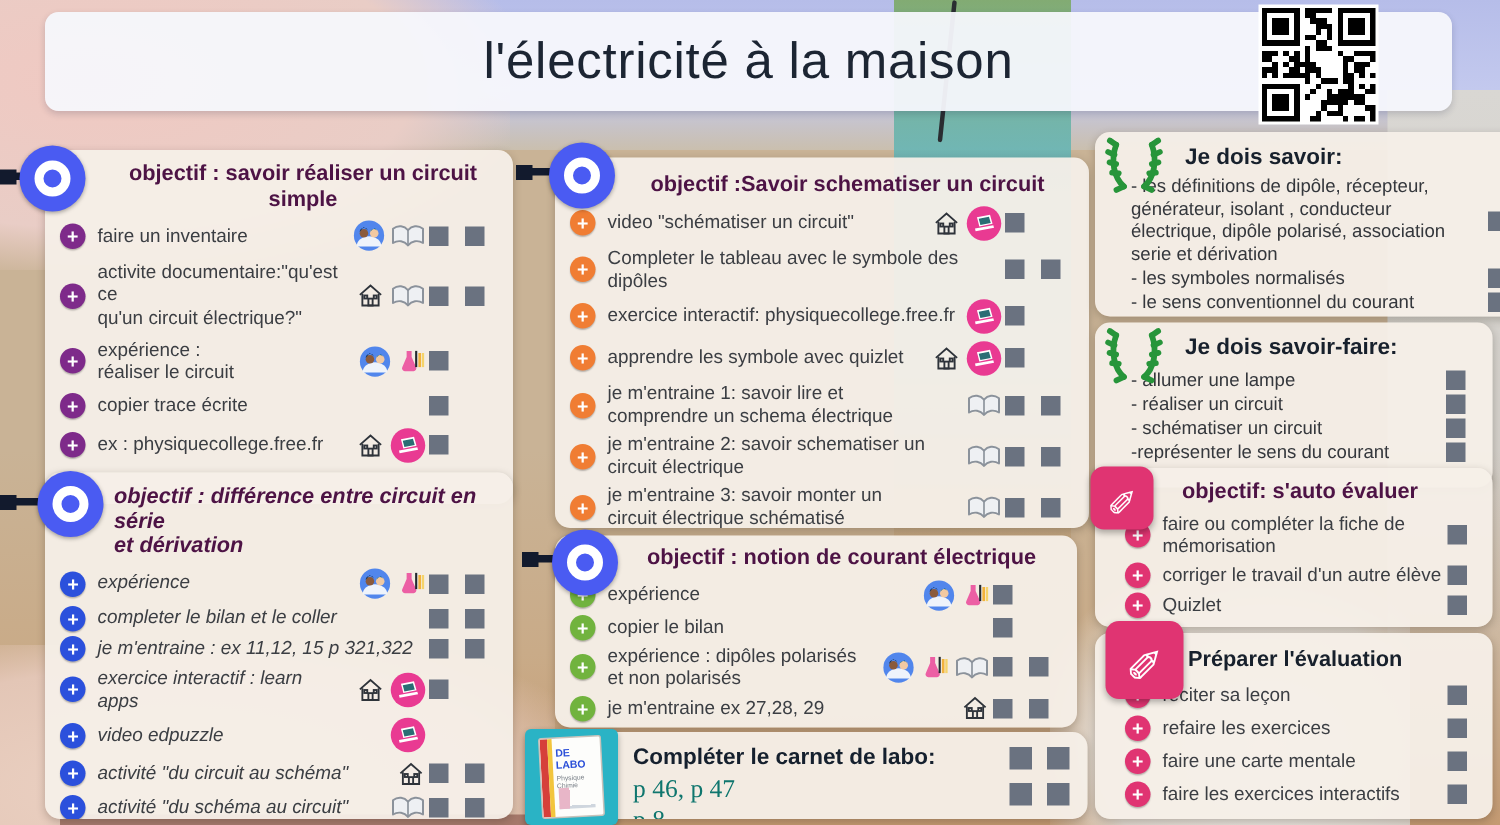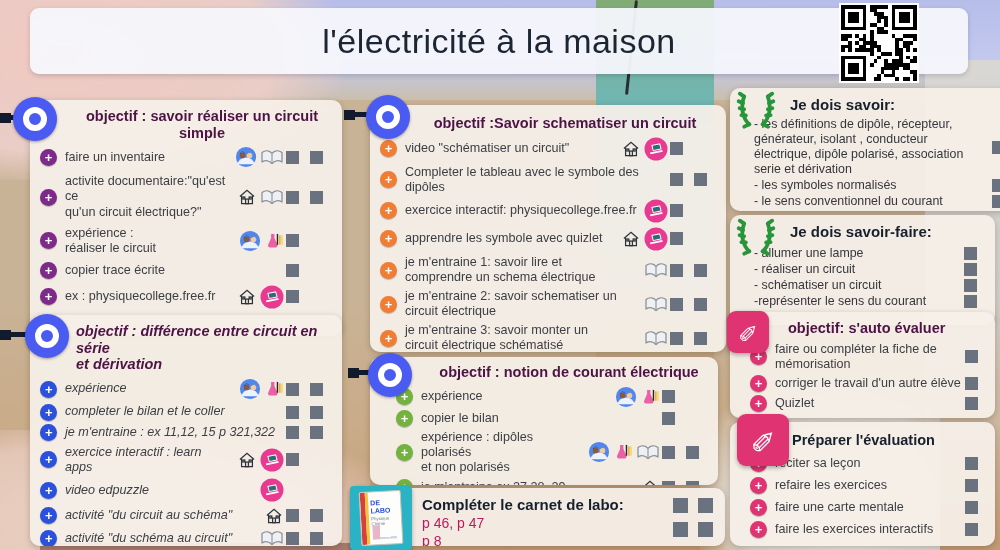--- a/index.html
+++ b/index.html
@@ -51,21 +51,21 @@
   .laurel{position:absolute;z-index:7;}
   .pencil-tab{position:absolute;z-index:7;background:#e03472;border-radius:9px;display:flex;align-items:center;justify-content:center;
               color:#fff;box-shadow:0 2px 4px rgba(0,0,0,.3);}
   .pencil-tab span{transform:scaleY(-1);}
   .sline{display:flex;align-items:center;padding:0 10px 0 12px;}
   .sline .stext{flex:1;font-size:12.4px;color:#34373c;line-height:1.2;}
   .sline .sq{margin-left:6px;}
 
   
   #carnet-text .ct{font-weight:bold;font-size:15px;color:#15202e;margin-bottom:2px;}
-  #carnet-text .cl{font-size:14px;color:#be185d;line-height:1.25;}
+  #carnet-text .cl{font-size:17px;color:#0f766e;line-height:1.25;font-family:Liberation Serif, serif;}
   #book{position:absolute;left:350px;top:486px;width:62px;height:64px;background:#2ab3c5;border-radius:4px;z-index:6;
         display:flex;align-items:center;justify-content:center;box-shadow:0 2px 4px rgba(0,0,0,.3);}
   #book .cover{width:40px;height:52px;background:#fdfdfb;border:1px solid #c9c2ba;border-radius:2px;position:relative;transform:rotate(-3deg);overflow:hidden;}
   #book .cover::before{content:"";position:absolute;left:0;top:0;width:5px;height:100%;background:#d6403a;}
   #book .cover::after{content:"";position:absolute;left:5px;top:0;width:3px;height:100%;background:#f2c53d;}
   #book .bt{position:absolute;left:10px;top:7px;font-size:7px;font-weight:bold;color:#2b4fd8;line-height:1.1;}
   #book .bs{position:absolute;left:10px;top:24px;font-size:4.5px;color:#7a8088;}
   #book .doodle{position:absolute;left:11px;top:33px;width:24px;height:14px;background:
      linear-gradient(90deg,#e8b6c8 0 30%,transparent 30%),linear-gradient(0deg,#cfd6de 0 2px,transparent 2px);}
 
@@ -618,21 +618,21 @@
             </span>
           </span>
           <span class="sqs sqw2">
             <span class="sq"></span>
             <span class="sq"></span>
           </span>
         </div>
       </div>
   </div>
 
-  <div class="panel" id="p4" style="left:370px;top:357px;width:348px;height:128px;padding:7px 0 3px 16px;">
+  <div class="panel" id="p4" style="left:370px;top:357px;width:348px;height:128px;padding:7px 0 3px 0;">
     <div class="ptitle" style="text-align:center;margin-left:40px;">objectif : notion de  courant électrique</div>
     <div class="rows" style="gap:2.5px;">
         <div class="trow">
           <span class="plus" style="background: rgb(113, 179, 62);">+</span>
           <span class="tlabel">expérience</span>
           <span class="icns">
             <span class="icn">
               <svg width="22" height="22" viewBox="0 0 24 24">
                 <circle cx="12" cy="12" r="11" fill="#5186ec"></circle>
                 <path d="M3 20a9 7.5 0 0 1 18 0z" fill="#eef3fb"></path>

